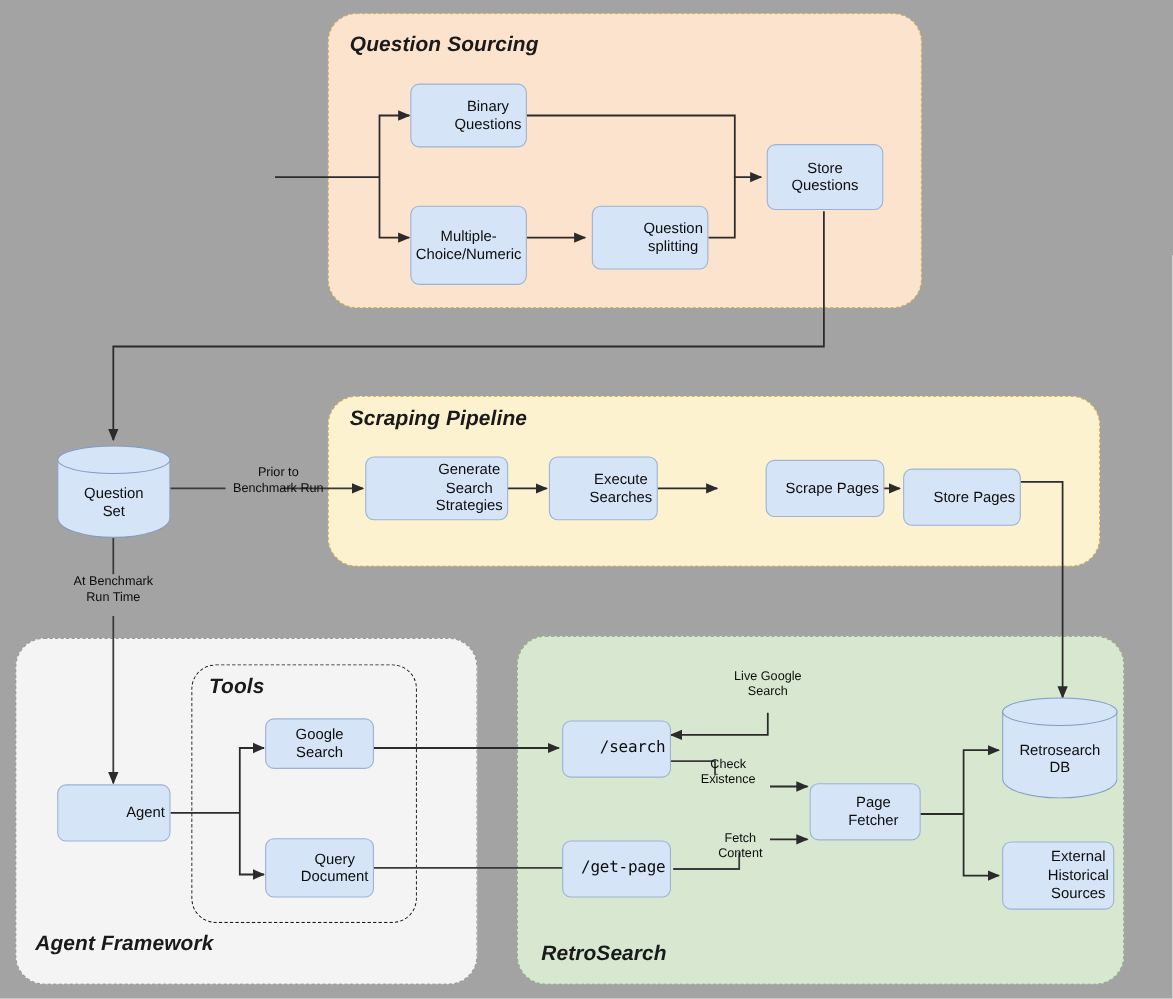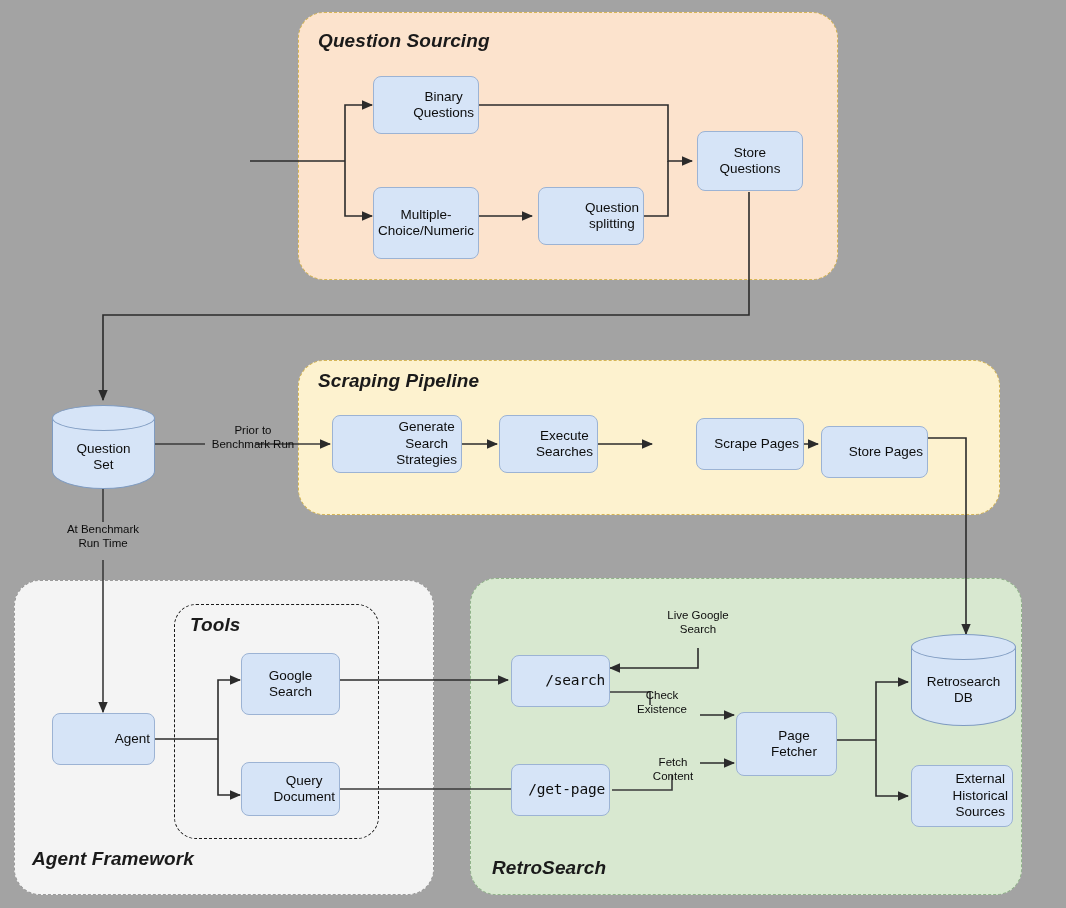--- a/index.html
+++ b/index.html
@@ -261,38 +261,38 @@
   </div>
 
   <div class="node" style="left:821px; top:426px; width:107px; height:52px;">
     <span style="white-space:pre-line">Store Pages</span>
   </div>
 
   <div class="node" style="left:52px; top:713px; width:103px; height:52px;">
     <span style="white-space:pre-line">Agent</span>
   </div>
 
-  <div class="node" style="left:241px; top:653px; width:99px; height:62px;">
+  <div class="node" style="left:241px; top:653px; width:99px; height:46px;">
     <span style="white-space:pre-line">Google Search</span>
   </div>
 
   <div class="node" style="left:241px; top:762px; width:99px; height:54px;">
     <span style="white-space:pre-line">Query
 Document</span>
   </div>
 
   <div class="node mono" style="left:511px; top:655px; width:99px; height:52px;">
     <span>/search</span>
   </div>
 
   <div class="node mono" style="left:511px; top:764px; width:99px; height:52px;padding-left:12px;">
     <span>/get-page</span>
   </div>
 
-  <div class="node" style="left:736px; top:712px; width:101px; height:64px;padding-left:19px;">
+  <div class="node" style="left:736px; top:712px; width:101px; height:52px;padding-left:19px;">
     <span style="white-space:pre-line">Page Fetcher</span>
   </div>
 
   <div class="cylinder" style="left:911px; top:634px; width:105px; height:92px;">
     <div class="cyl-body" style="top:13px; height:79px;"></div>
     <div class="cyl-top"></div>
     <div class="cyl-text" style="top: 40px; white-space: pre-line;">Retrosearch
 DB</div>
   </div>
 

